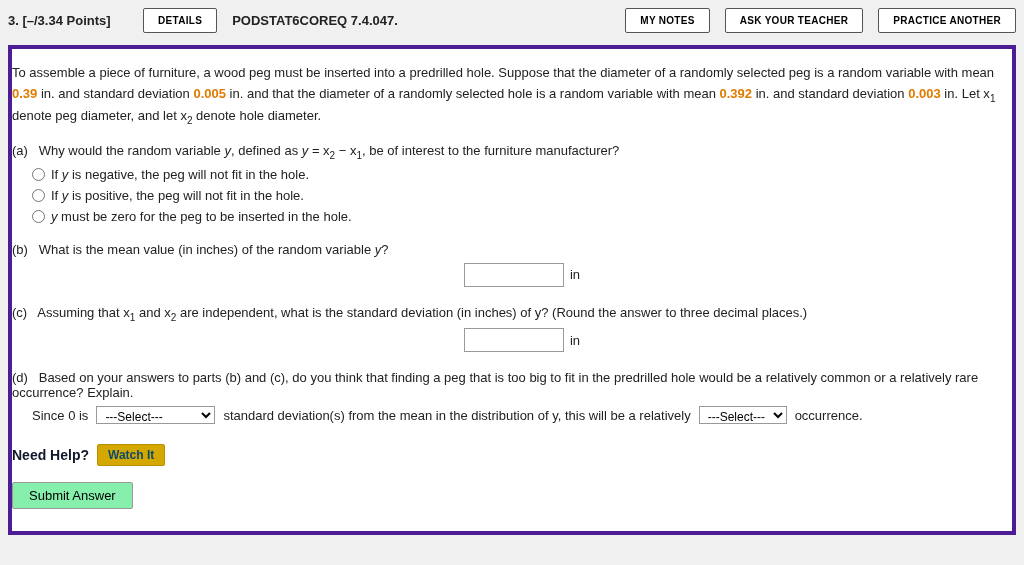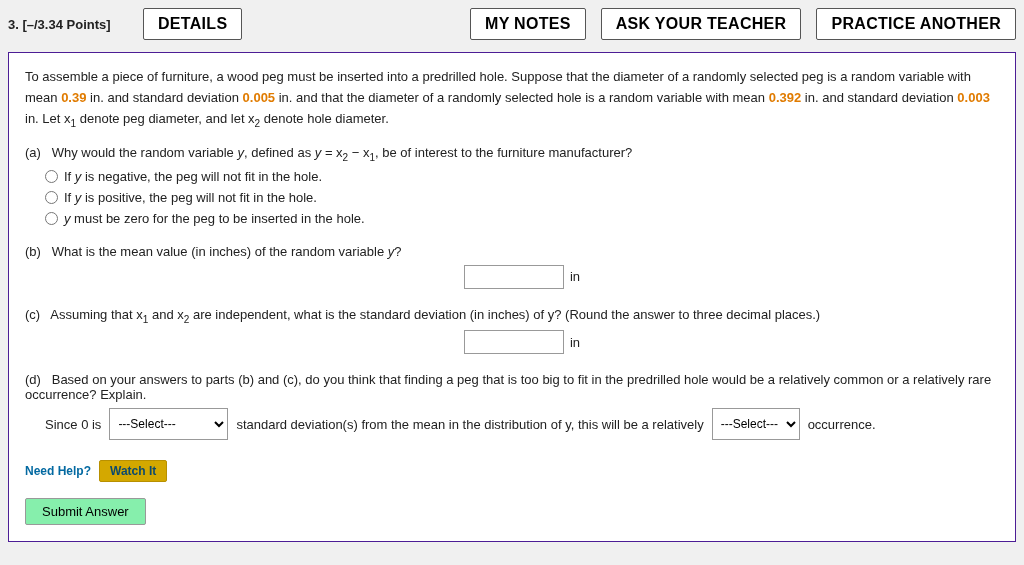--- a/index.html
+++ b/index.html
@@ -23,35 +23,35 @@
     .points-label {
       font-size: 13px;
       font-weight: bold;
       white-space: nowrap;
       min-width: 120px;
     }
     .btn-header {
       border: 1.5px solid #555;
       background: #fff;
       padding: 6px 14px;
-      font-size: 16px;
+      font-size: 10px;
       font-weight: bold;
       cursor: pointer;
       border-radius: 2px;
       letter-spacing: 0.3px;
     }
     .problem-id {
       font-size: 13px;
       font-weight: bold;
     }
     .spacer { flex: 1; }
     .content-area {
       background: #fff;
-      border: 1px solid #4c1d95;
-      padding: 14px 16px;
+      border: 4px solid #4c1d95;
+      padding: 14px 0;
       min-height: 490px;
       margin-top: 12px;
     }
     .intro-text {
       font-size: 13px;
       line-height: 1.6;
       margin-bottom: 14px;
     }
     .highlight-orange { color: #e07b00; font-weight: bold; }
     .part {
@@ -90,42 +90,42 @@
       font-size: 13px;
     }
     .unit-label {
       font-size: 13px;
     }
     .select-inline {
       border: 1px solid #999;
       background: #fff;
       padding: 2px 4px;
       font-size: 12px;
-      height: 32px;
+      height: 18px;
       cursor: pointer;
     }
     .since-row {
       display: flex;
       align-items: center;
       gap: 8px;
       flex-wrap: wrap;
       margin-left: 20px;
       margin-top: 6px;
       font-size: 13px;
     }
     .need-help-row {
       display: flex;
       align-items: center;
       gap: 8px;
       margin-top: 20px;
     }
     .need-help-label {
-      color: #0369a1;
-      font-weight: bold;
-      font-size: 12px;
+      color: #0f172a;
+      font-weight: bold;
+      font-size: 14px;
     }
     .watch-it-btn {
       background: #d4a800;
       color: #0c4a6e;
       border: 1px solid #b89000;
       padding: 3px 10px;
       font-size: 12px;
       font-weight: bold;
       cursor: pointer;
       border-radius: 2px;
@@ -147,20 +147,21 @@
     }
   </style>
 </head>
 <body>
 
 <div class="page-wrapper">
 
   <div class="header-bar">
     <span class="points-label">3.  [–/3.34 Points]</span>
     <button class="btn-header">DETAILS</button>
+    <span class="problem-id">PODSTAT6COREQ 7.4.047.</span>
     <div class="spacer"></div>
     <button class="btn-header">MY NOTES</button>
     <button class="btn-header">ASK YOUR TEACHER</button>
     <button class="btn-header">PRACTICE ANOTHER</button>
   </div>
 
   <div class="content-area">
 
     <div class="intro-text">
       <span>To assemble a piece of furniture, a wood peg must be inserted into a predrilled hole. Suppose that the diameter of a randomly selected peg is a random variable

